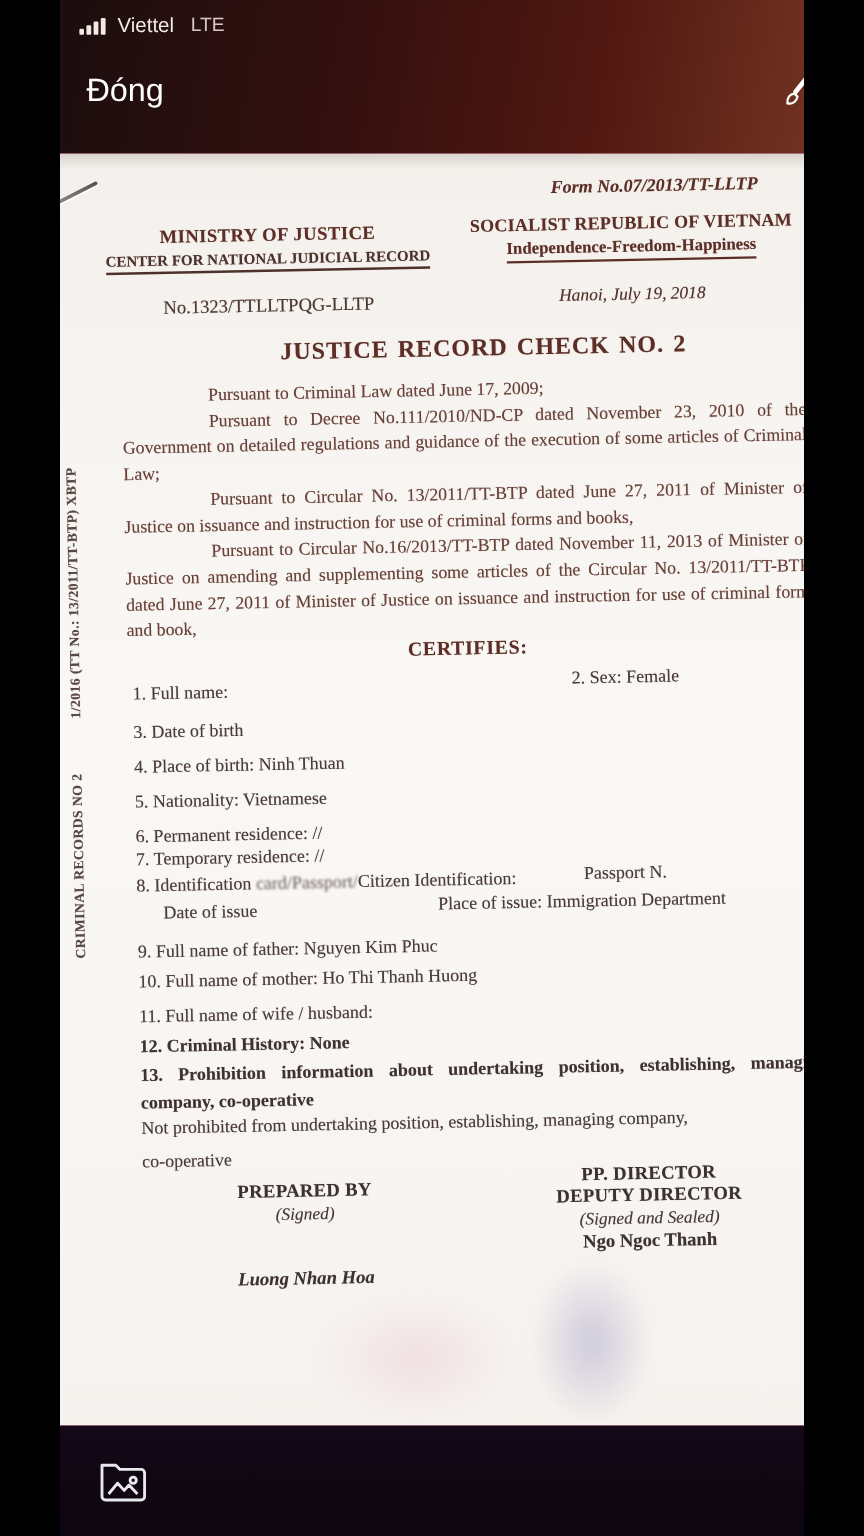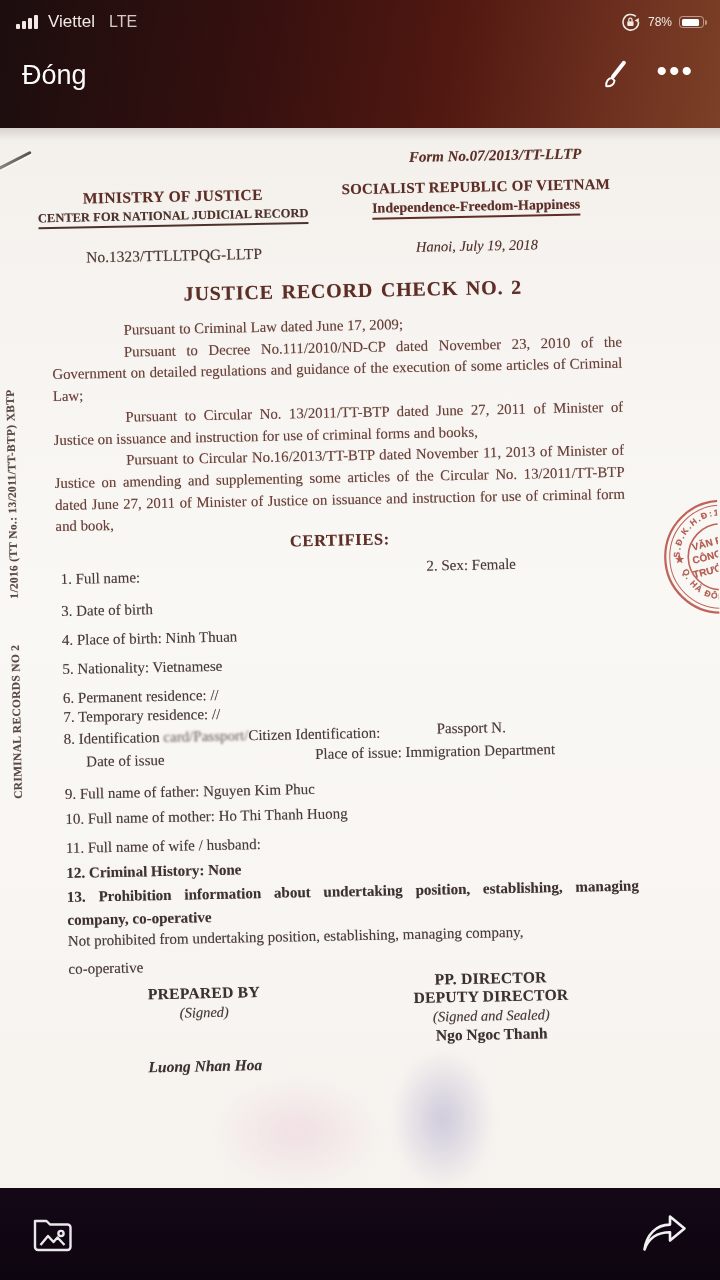--- a/index.html
+++ b/index.html
@@ -1,18 +1,18 @@
 <!DOCTYPE html>
 <html><head>
 <meta charset="utf-8">
 <style>
   * { margin:0; padding:0; box-sizing:border-box; }
   html,body { background:#000; }
   .screen {
-    position:relative; width:720px; height:1280px; overflow:hidden;
+    position:relative; width:620px; height:1280px; overflow:hidden;
     font-family:"Liberation Sans", sans-serif; margin:0 auto; background:#be185d;
   }
   
   .chrome-top {
     position:absolute; left:0; top:0; width:720px; height:128px;
     background:linear-gradient(100deg,#1c0d0e 0%,#35100f 35%,#511811 62%,#6e3120 85%,#7b4026 100%);
   }
   .statusbar {
     position:absolute; left:0; top:0; width:720px; height:44px;
     display:flex; align-items:center; justify-content:space-between;

